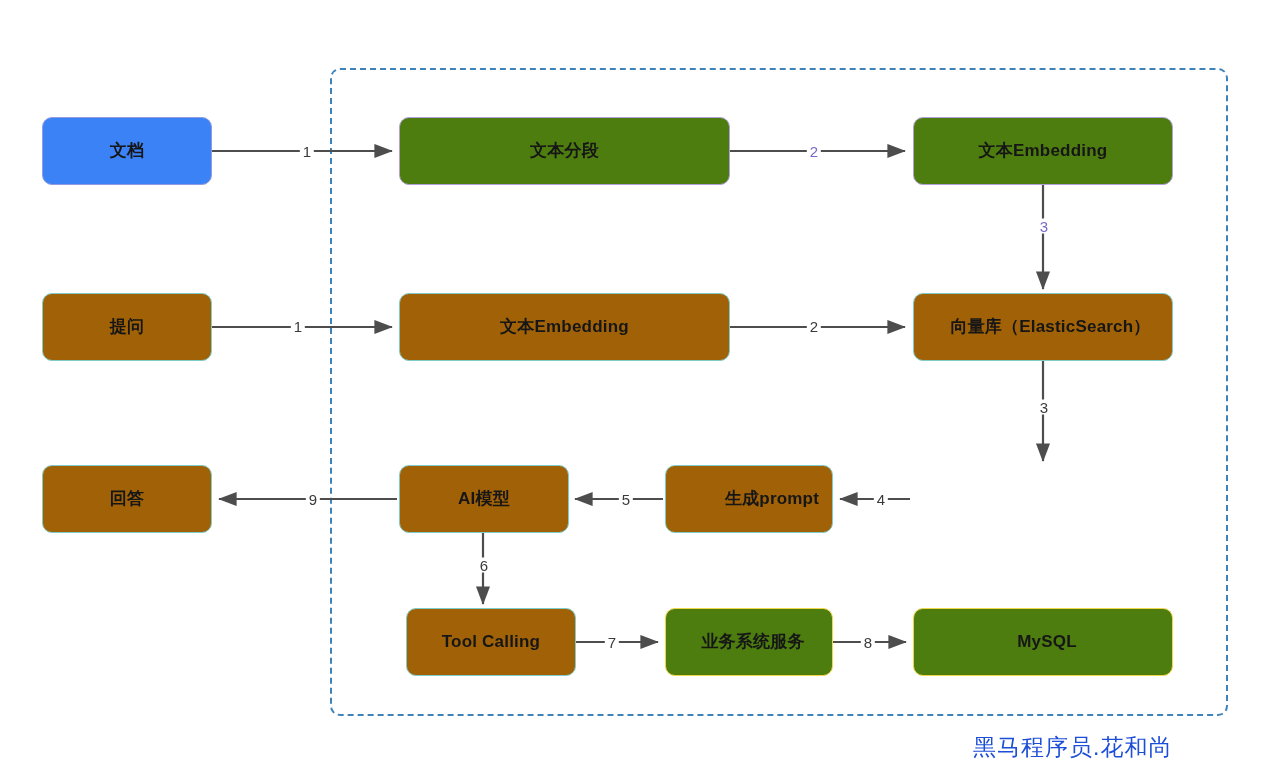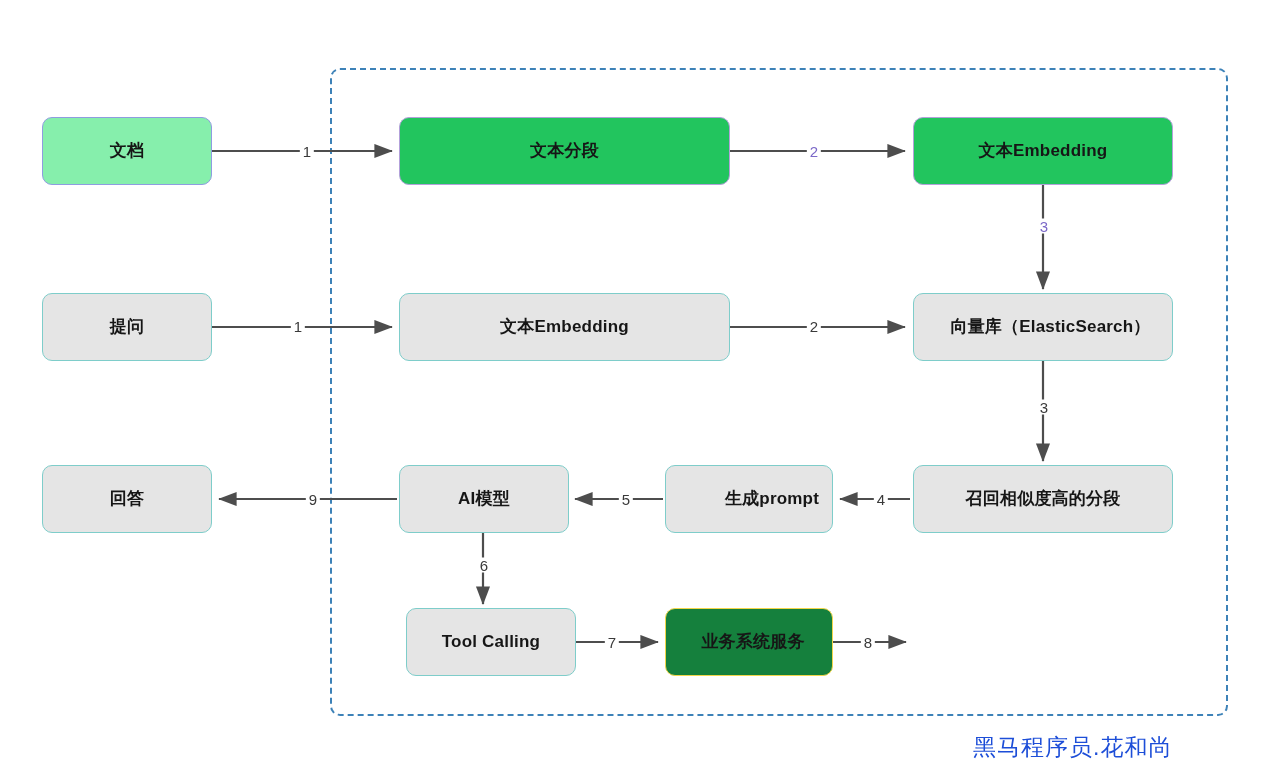--- a/index.html
+++ b/index.html
@@ -24,34 +24,34 @@
     align-items: center;
     justify-content: center;
     font-weight: bold;
     font-size: 17px;
     color: #161616;
     letter-spacing: 0.2px;
     text-align: center;
     line-height: 1.2;
   }
   .node.purple-soft {
-    background: #86efac;
+    background: #3b82f6;
     border-color: #8f9ce0;
     text-align: right;
   }
   .node.purple {
-    background: #22c55e;
+    background: #4d7c0f;
     border-color: #b3a0da;
   }
   .node.teal {
-    background: #e5e5e5;
+    background: #a16207;
     border-color: #7ecdca;
   }
   .node.yellow {
-    background: #15803d;
+    background: #4d7c0f;
     border-color: #f2d64a;
     padding-left: 8px;
   }
   .dashed-region {
     position: absolute;
     box-sizing: border-box;
     border: 2.5px dashed #3d82b8;
     border-radius: 10px;
     background: transparent;
   }
@@ -151,22 +151,22 @@
   <div class="node teal" style="left:399px; top:293px; width:331px; height:68px;">文本Embedding</div>
 
   <div class="node teal" style="left:913px; top:293px; width:260px; height:68px;padding-left:15px;">向量库（ElasticSearch）</div>
 
   <div class="node teal" style="left:399px; top:465px; width:170px; height:68px;">AI模型</div>
 
   <div class="node teal" style="left:42px; top:465px; width:170px; height:68px;">回答</div>
 
   <div class="node teal" style="left:665px; top:465px; width:168px; height:68px;padding-left:46px;">生成prompt</div>
 
-  <div class="node teal" style="left:913px; top:465px; width:260px; height:68px;">召回相似度高的分段</div>
 
   <div class="node teal" style="left:406px; top:608px; width:170px; height:68px;">Tool Calling</div>
 
   <div class="node yellow" style="left:665px; top:608px; width:168px; height:68px;">业务系统服务</div>
 
+  <div class="node yellow" style="left:913px; top:608px; width:260px; height:68px;">MySQL</div>
 
   <div class="watermark" style="left:973px; top:732px;">黑马程序员.花和尚</div>
 
 </div>
 
 </body></html>

